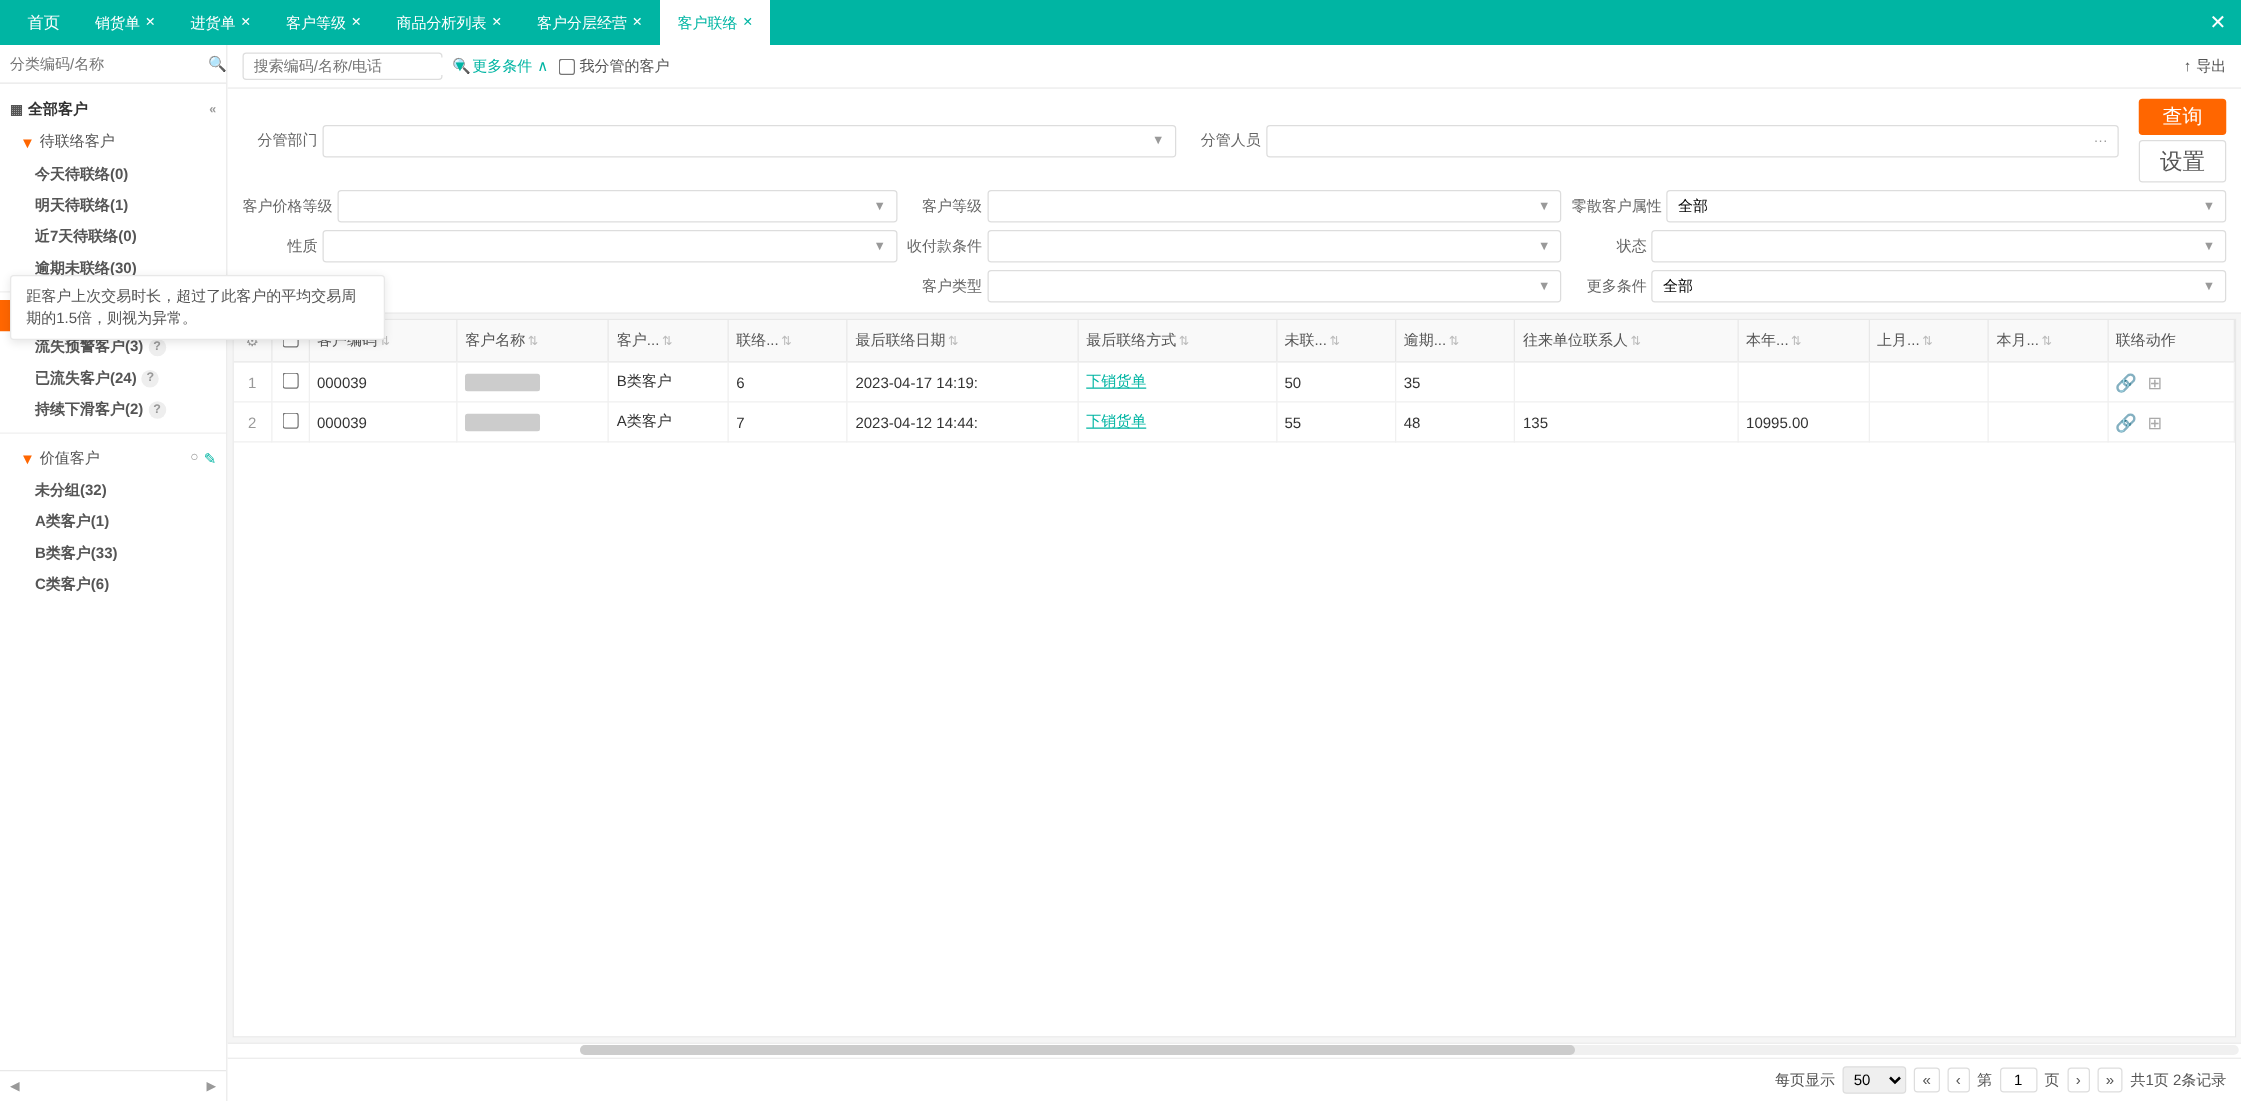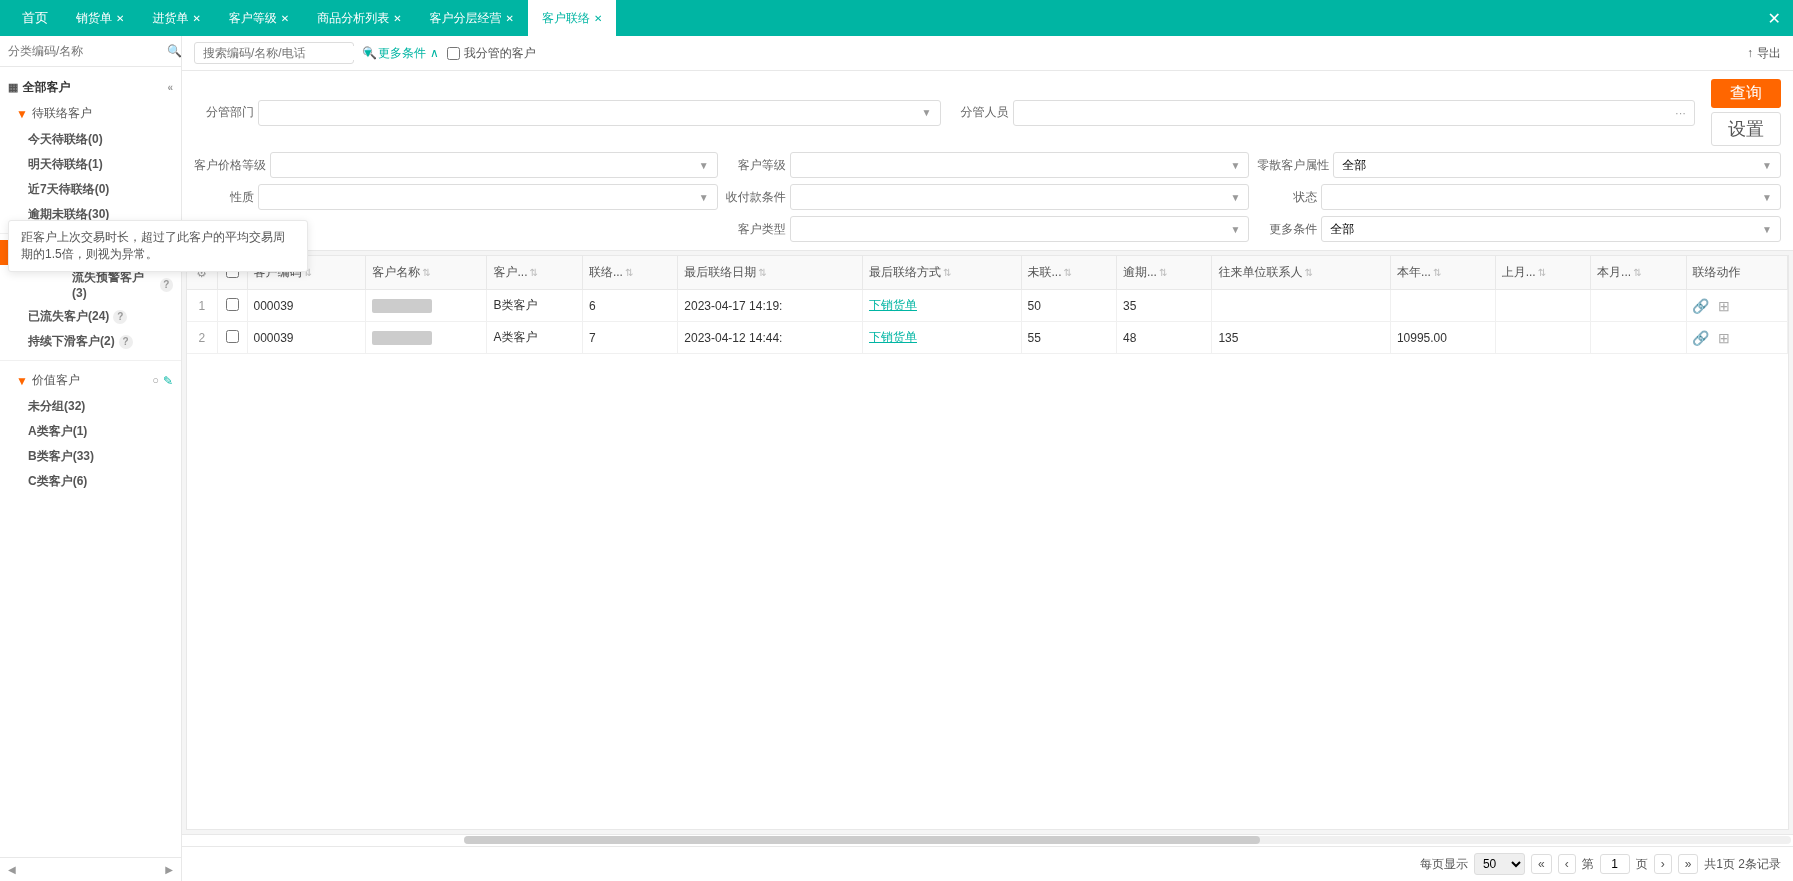--- a/index.html
+++ b/index.html
@@ -441,21 +441,21 @@
       </div>
       <div class="sidebar-item">今天待联络(0)</div>
       <div class="sidebar-item">明天待联络(1)</div>
       <div class="sidebar-item">近7天待联络(0)</div>
       <div class="sidebar-item">逾期未联络(30)</div>
       <div class="divider-sidebar"></div>
       <div class="sidebar-item active-orange" style="display:flex;align-items:center;gap:4px;padding-left:12px;">
         <span>回购异常客户(2)</span>
         <span style="font-size:10px;background:#fff;color:#f60;border-radius:50%;width:14px;height:14px;display:inline-flex;align-items:center;justify-content:center;">?</span>
       </div>
-      <div class="sidebar-item" style="display:flex;align-items:center;gap:4px;margin-left:44px;">
+      <div class="sidebar-item" style="display:flex;align-items:center;gap:4px;">
         <span>流失预警客户(3)</span>
         <span style="font-size:10px;background:#eee;color:#999;border-radius:50%;width:14px;height:14px;display:inline-flex;align-items:center;justify-content:center;">?</span>
       </div>
       <div class="sidebar-item" style="display:flex;align-items:center;gap:4px;">
         <span>已流失客户(24)</span>
         <span style="font-size:10px;background:#eee;color:#999;border-radius:50%;width:14px;height:14px;display:inline-flex;align-items:center;justify-content:center;">?</span>
       </div>
       <div class="sidebar-item" style="display:flex;align-items:center;gap:4px;">
         <span>持续下滑客户(2)</span>
         <span style="font-size:10px;background:#eee;color:#999;border-radius:50%;width:14px;height:14px;display:inline-flex;align-items:center;justify-content:center;">?</span>

